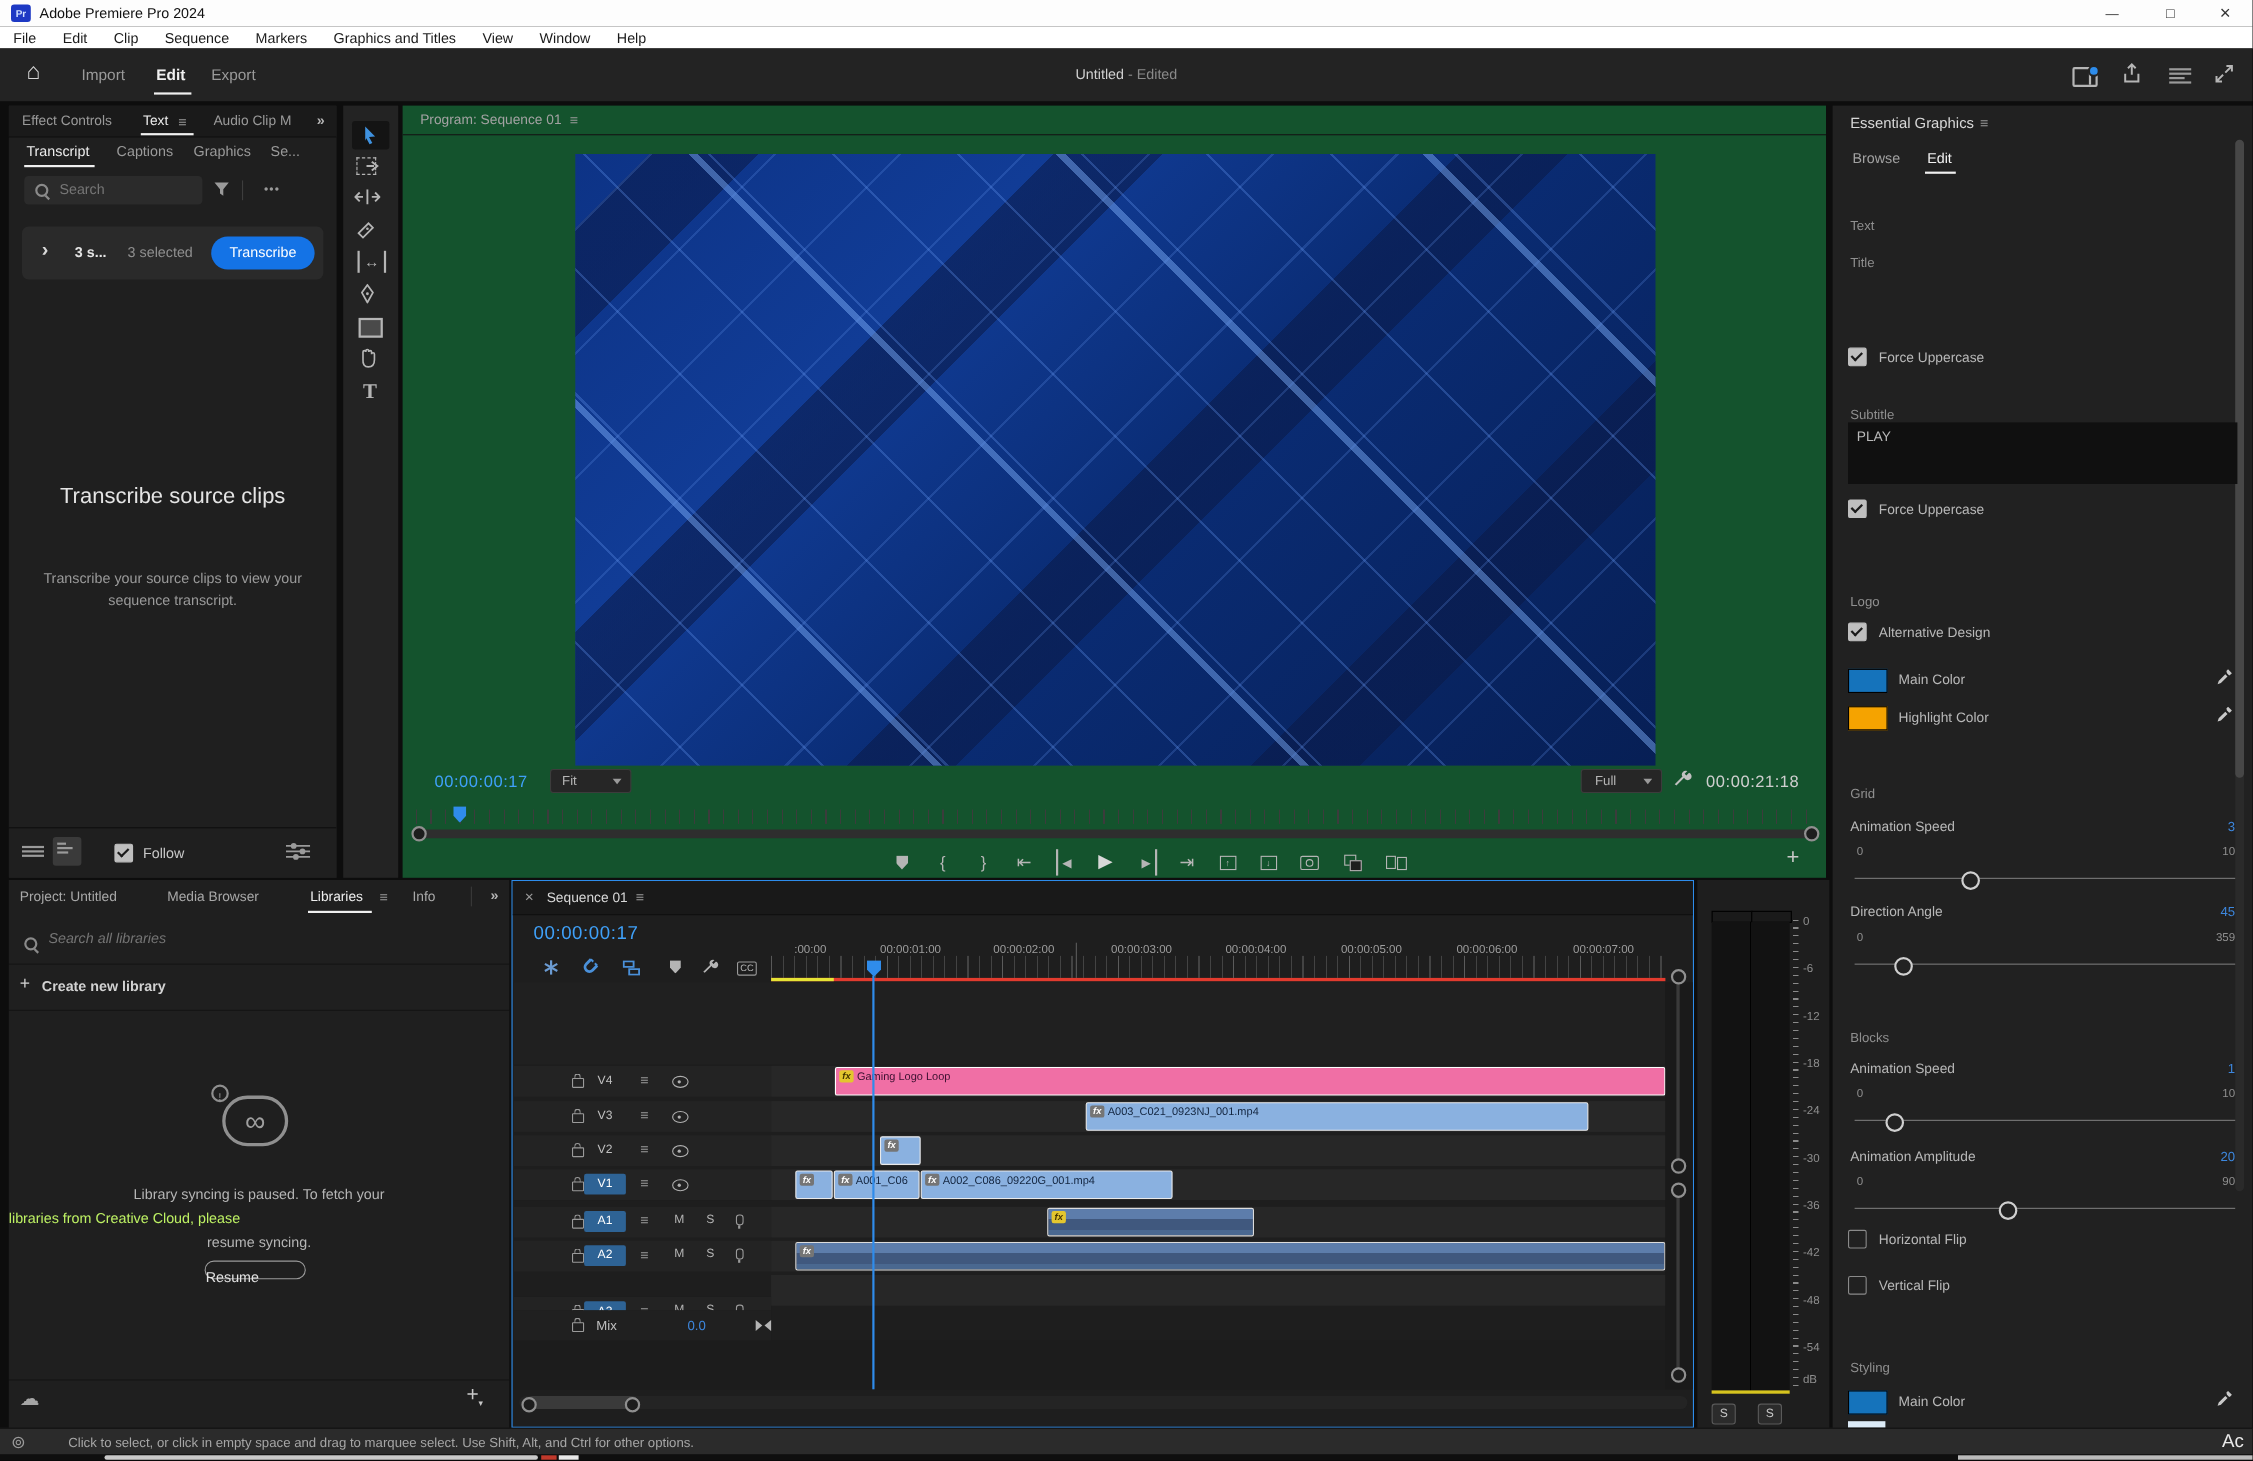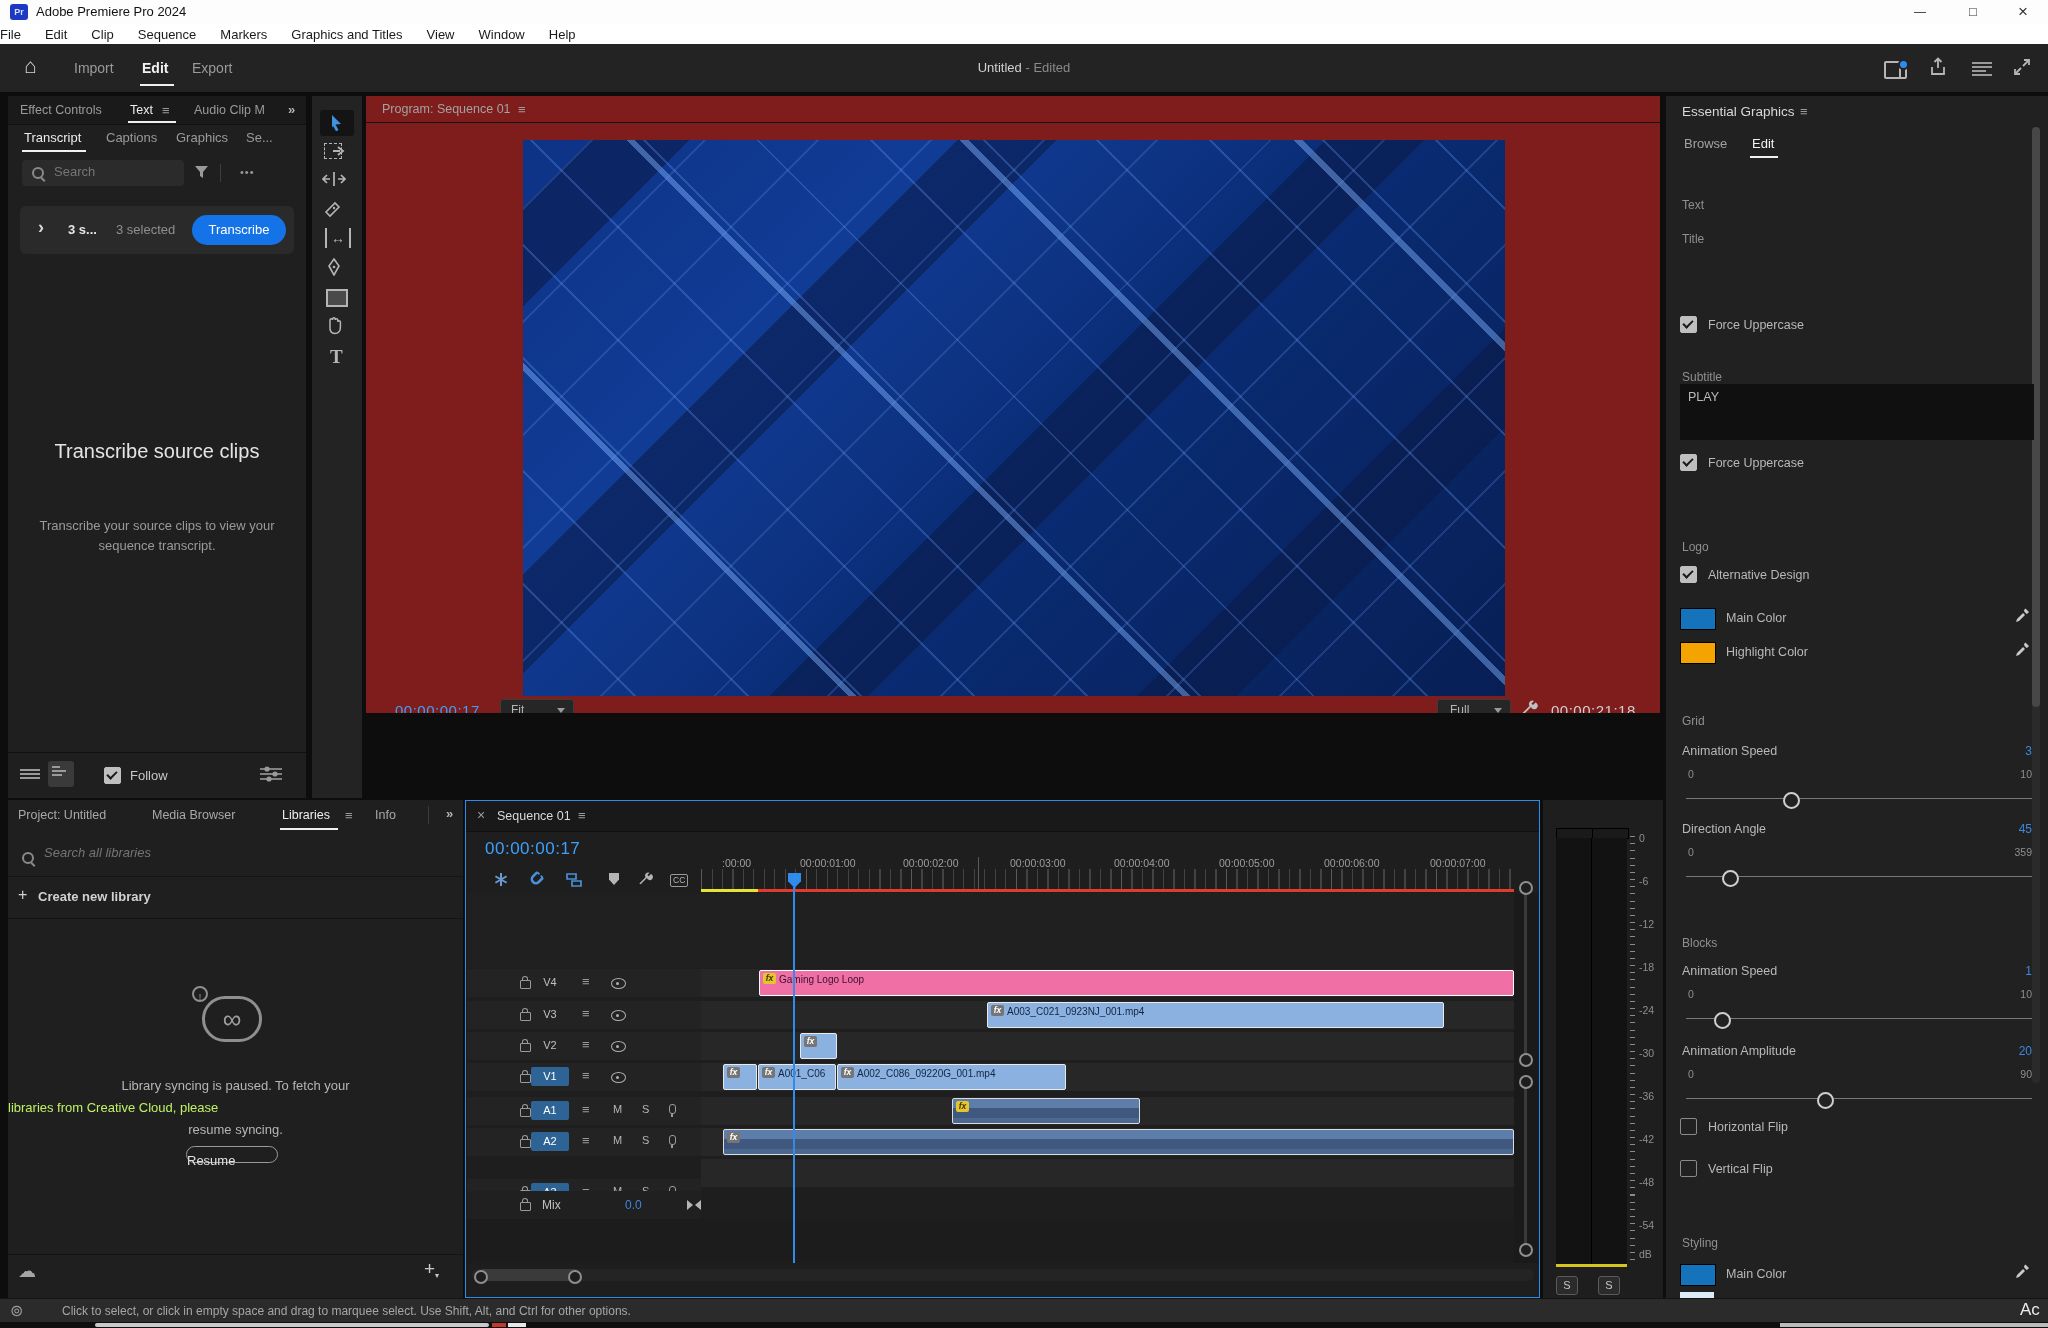--- a/index.html
+++ b/index.html
@@ -68,21 +68,21 @@
 <div class="root">
 
   <div class="a" style="left:0;top:0;width:2048px;height:24px;background:#fdfdfd">
     <span class="a" style="left:10px;top:4px;width:18px;height:16px;background:#1d39c4;color:#cfe0ff;border-radius:3px;font-size:9px;font-weight:bold;text-align:center;line-height:16px">Pr</span>
     <span class="a tx" style="left:36px;top:4px;color:#111;font-size:13px">Adobe Premiere Pro 2024</span>
     <span class="a" style="left:1898px;top:1px;width:44px;height:22px;text-align:center;color:#333;font-size:12px;line-height:22px">—</span>
     <span class="a" style="left:1951px;top:1px;width:44px;height:22px;text-align:center;color:#333;font-size:13px;line-height:22px">□</span>
     <span class="a" style="left:2001px;top:0;width:44px;height:23px;text-align:center;color:#333;font-size:17px;line-height:23px">×</span>
   </div>
 
-  <div class="a" style="left:0;top:24px;width:2048px;height:20px;background:#ffffff;display:flex;align-items:center;padding-left:0;box-sizing:border-box;gap:24px;color:#1a1a1a">
+  <div class="a" style="left:0;top:24px;width:2048px;height:20px;background:#ffffff;display:flex;align-items:center;padding-left:12px;box-sizing:border-box;gap:24px;color:#1a1a1a">
     <span>File</span>
     <span>Edit</span>
     <span>Clip</span>
     <span>Sequence</span>
     <span>Markers</span>
     <span>Graphics and Titles</span>
     <span>View</span>
     <span>Window</span>
     <span>Help</span>
   </div>
@@ -217,21 +217,21 @@
     </span>
     <span class="a" style="left:14px;top:193px;width:18px;height:14px;border:2px solid #b5b5b5;background:#4a4a4a"></span>
     <span class="a" style="left:14px;top:219px">
       <svg width="18" height="20" viewBox="0 0 18 20">
           <path d="M4 10V5a1.3 1.3 0 012.6 0V4a1.3 1.3 0 012.6 0v1a1.3 1.3 0 012.6 0v2a1.3 1.3 0 012.6 0v5c0 4-2.2 6.5-5.6 6.5S3.6 16 4 12z" fill="none" stroke="#b5b5b5" stroke-width="1.5"></path>
         </svg>
     </span>
     <span class="a" style="left:18px;top:250px;font-family:'Liberation Serif',serif;font-size:19px;color:#b5b5b5;font-weight:bold">T</span>
   </div>
 
-  <div class="panel" style="left:366px;top:96px;width:1294px;height:617px;background:#7f1d1d">
+  <div class="panel" style="left:366px;top:96px;width:1294px;height:702px;background:#14532d">
     <div class="a" style="left:0;top:0;width:1294px;height:26px;border-bottom:1px solid #141414">
       <span class="a tx" style="left:16px;top:6px;color:#a2a2a2;font-size:12.5px">Program: Sequence 01</span>
       <span class="a" style="left:152px;top:6px;color:#9a9a9a">≡</span>
     </div>
     <div class="a" style="left:157px;top:44px;width:982px;height:556px;
       background:
         repeating-linear-gradient(45deg, rgba(100,150,240,0) 0 78px, rgba(100,150,240,.30) 78px 80px),
         repeating-linear-gradient(-45deg, rgba(100,150,240,0) 0 78px, rgba(100,150,240,.22) 78px 80px),
         repeating-linear-gradient(45deg, rgba(130,180,255,0) 0 230px, rgba(130,180,255,.45) 230px 236px),
         repeating-linear-gradient(-45deg, rgba(30,60,140,0) 0 190px, rgba(10,25,70,.55) 190px 260px),

